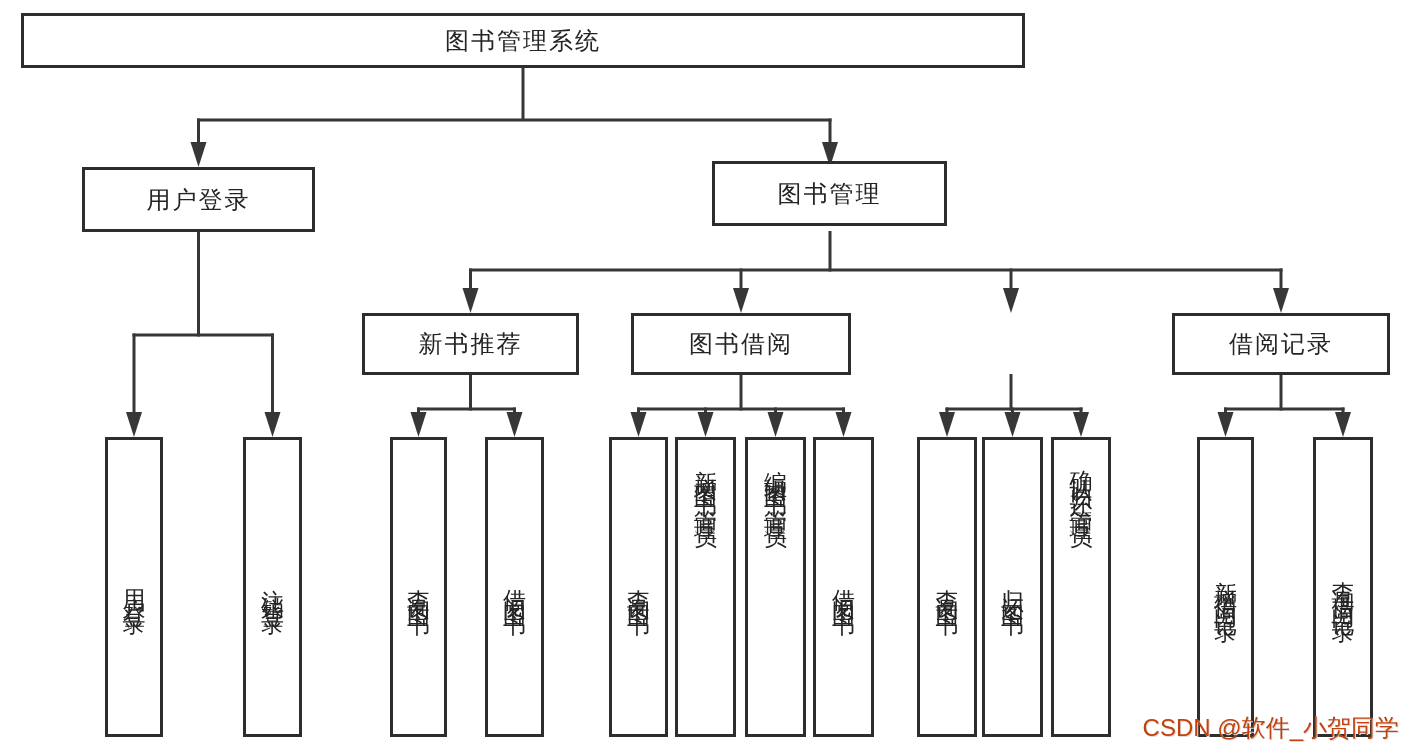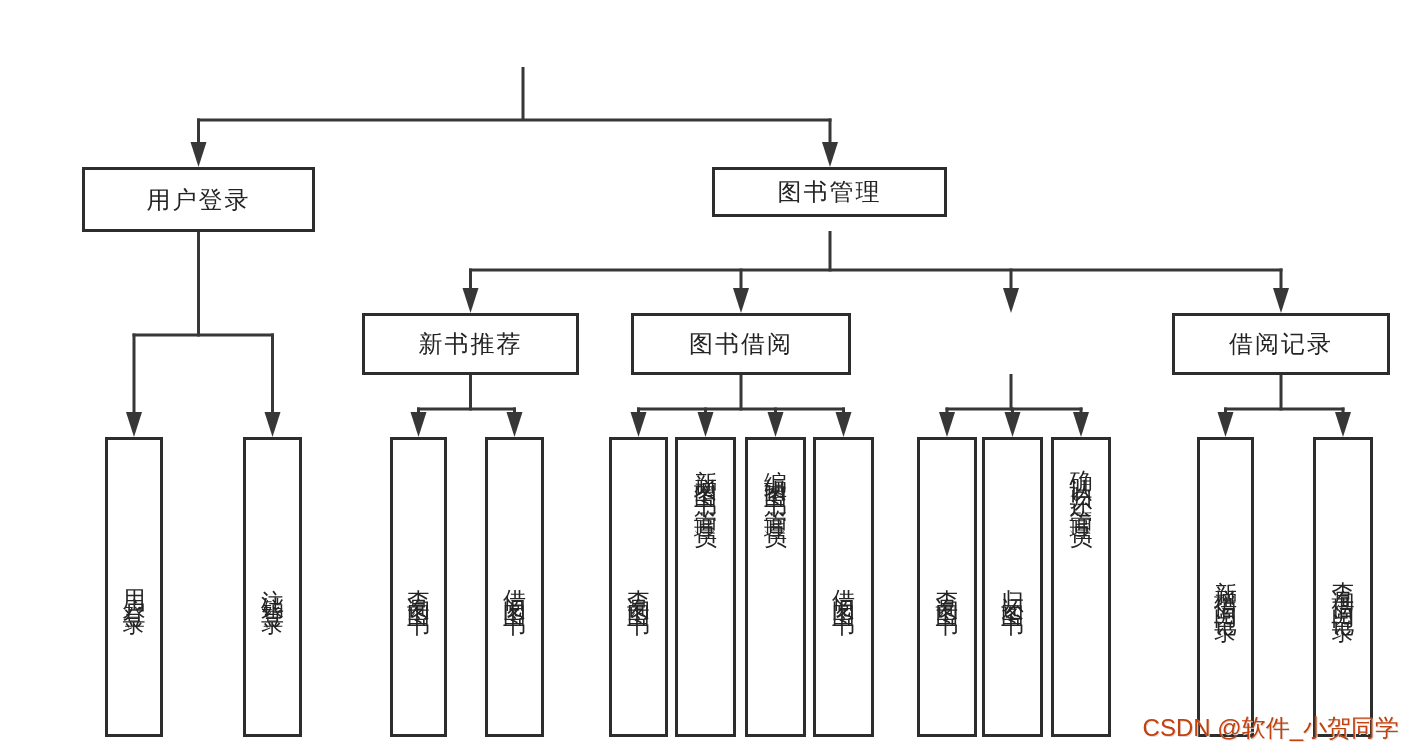--- a/index.html
+++ b/index.html
@@ -125,25 +125,28 @@
       <polygon points="767.5,412 783.5,412 775.5,437"></polygon>
       <polygon points="835.5,412 851.5,412 843.5,437"></polygon>
       <polygon points="939,412 955,412 947,437"></polygon>
       <polygon points="1004.5,412 1020.5,412 1012.5,437"></polygon>
       <polygon points="1073,412 1089,412 1081,437"></polygon>
       <polygon points="1217.5,412 1233.5,412 1225.5,437"></polygon>
       <polygon points="1335,412 1351,412 1343,437"></polygon>
     </g>
   </svg>
 
+  <div class="node h" style="left:21px;top:13px;width:1004px;height:55px">
+    <span class="lbl">图书管理系统</span>
+  </div>
 
   <div class="node h" style="left:82px;top:167px;width:233px;height:65px">
     <span class="lbl">用户登录</span>
   </div>
-  <div class="node h" style="left:712px;top:167px;width:235px;height:50px">
+  <div class="node h" style="left:712px;top:161px;width:235px;height:65px">
     <span class="lbl">图书管理</span>
   </div>
 
   <div class="node h" style="left:631px;top:313px;width:220px;height:62px">
     <span class="lbl">图书借阅</span>
   </div>
   <div class="node h" style="left:362px;top:313px;width:217px;height:62px">
     <span class="lbl">新书推荐</span>
   </div>
   <div class="node h" style="left:1172px;top:313px;width:218px;height:62px">

